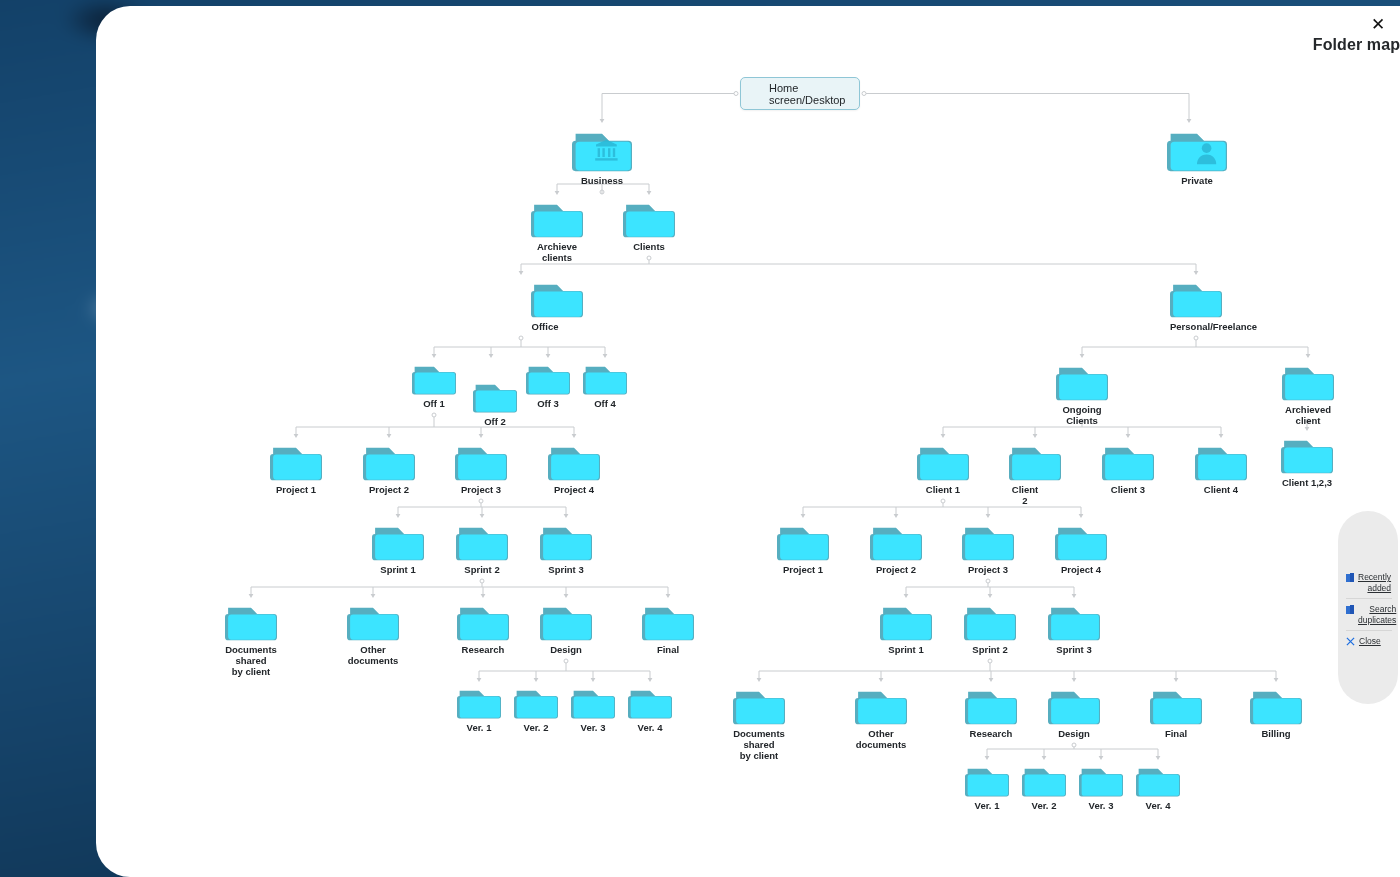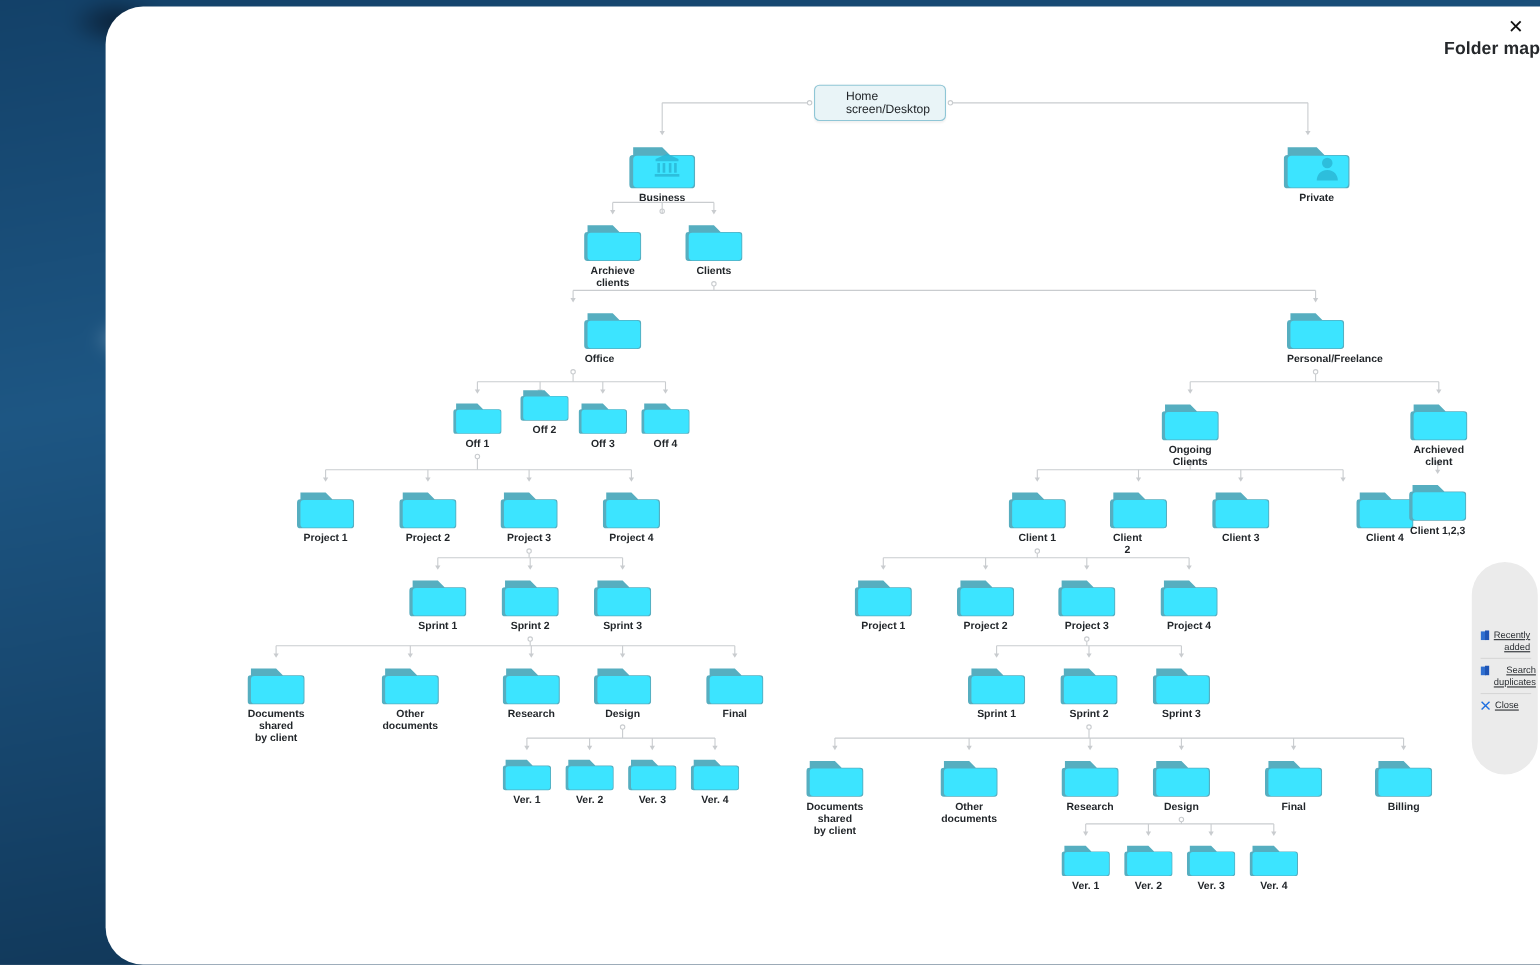--- a/index.html
+++ b/index.html
@@ -363,21 +363,21 @@
              h-38.72 a2.6399999999999997 2.6399999999999997 0 0 1 -2.6399999999999997 -2.6399999999999997 v-17.159999999999997
              a2.6399999999999997 2.6399999999999997 0 0 1 2.6399999999999997 -2.6399999999999997 z" transform="translate(0,0)" fill="#56aec0"></path>
     <path d="M7.92 11.56 h32.56 a2.6399999999999997 2.6399999999999997 0 0 1 2.6399999999999997 2.6399999999999997
              v15.979999999999999 a2.6399999999999997 2.6399999999999997 0 0 1 -2.6399999999999997 2.6399999999999997 h-35.2
              a2.6399999999999997 2.6399999999999997 0 0 1 -2.6399999999999997 -2.6399999999999997 v-15.979999999999999 a2.6399999999999997 2.6399999999999997 0 0 1 2.6399999999999997 -2.6399999999999997 z" fill="#3ce4ff"></path>
 
   </svg>
           </div>
           <div class="cap">Off 1</div>
         </div>
-        <div class="node" style="left: 373px; top: 343px; width: 52px;">
+        <div class="node" style="left: 373px; top: 373px; width: 52px;">
           <div>
             <svg class="fold" width="44" height="34" viewBox="0 0 44 34" xmlns="http://www.w3.org/2000/svg">
     <path d="M2.6399999999999997 5.78 h19.36 l5.202 5.202 h14.158000000000003
              a2.6399999999999997 2.6399999999999997 0 0 1 2.6399999999999997 2.6399999999999997 v17.159999999999997 a2.6399999999999997 2.6399999999999997 0 0 1 -2.6399999999999997 2.6399999999999997
              h-38.72 a2.6399999999999997 2.6399999999999997 0 0 1 -2.6399999999999997 -2.6399999999999997 v-17.159999999999997
              a2.6399999999999997 2.6399999999999997 0 0 1 2.6399999999999997 -2.6399999999999997 z" transform="translate(0,0)" fill="#56aec0"></path>
     <path d="M7.92 11.56 h32.56 a2.6399999999999997 2.6399999999999997 0 0 1 2.6399999999999997 2.6399999999999997
              v15.979999999999999 a2.6399999999999997 2.6399999999999997 0 0 1 -2.6399999999999997 2.6399999999999997 h-35.2
              a2.6399999999999997 2.6399999999999997 0 0 1 -2.6399999999999997 -2.6399999999999997 v-15.979999999999999 a2.6399999999999997 2.6399999999999997 0 0 1 2.6399999999999997 -2.6399999999999997 z" fill="#3ce4ff"></path>
 
@@ -543,21 +543,21 @@
              h-45.76 a3.12 3.12 0 0 1 -3.12 -3.12 v-20.159999999999997
              a3.12 3.12 0 0 1 3.12 -3.12 z" transform="translate(0,0)" fill="#56aec0"></path>
     <path d="M9.36 13.600000000000001 h38.48 a3.12 3.12 0 0 1 3.12 3.12
              v18.799999999999997 a3.12 3.12 0 0 1 -3.12 3.12 h-41.599999999999994
              a3.12 3.12 0 0 1 -3.12 -3.12 v-18.799999999999997 a3.12 3.12 0 0 1 3.12 -3.12 z" fill="#3ce4ff"></path>
 
   </svg>
           </div>
           <div class="cap">Client 3</div>
         </div>
-        <div class="node" style="left: 1099px; top: 435px; width: 52px; margin-left: 38px;">
+        <div class="node" style="left: 1099px; top: 435px; width: 52px;">
           <div>
             <svg class="fold" width="52" height="40" viewBox="0 0 52 40" xmlns="http://www.w3.org/2000/svg">
     <path d="M3.12 6.800000000000001 h22.88 l6.120000000000001 6.120000000000001 h16.759999999999998
              a3.12 3.12 0 0 1 3.12 3.12 v20.159999999999997 a3.12 3.12 0 0 1 -3.12 3.12
              h-45.76 a3.12 3.12 0 0 1 -3.12 -3.12 v-20.159999999999997
              a3.12 3.12 0 0 1 3.12 -3.12 z" transform="translate(0,0)" fill="#56aec0"></path>
     <path d="M9.36 13.600000000000001 h38.48 a3.12 3.12 0 0 1 3.12 3.12
              v18.799999999999997 a3.12 3.12 0 0 1 -3.12 3.12 h-41.599999999999994
              a3.12 3.12 0 0 1 -3.12 -3.12 v-18.799999999999997 a3.12 3.12 0 0 1 3.12 -3.12 z" fill="#3ce4ff"></path>
 

